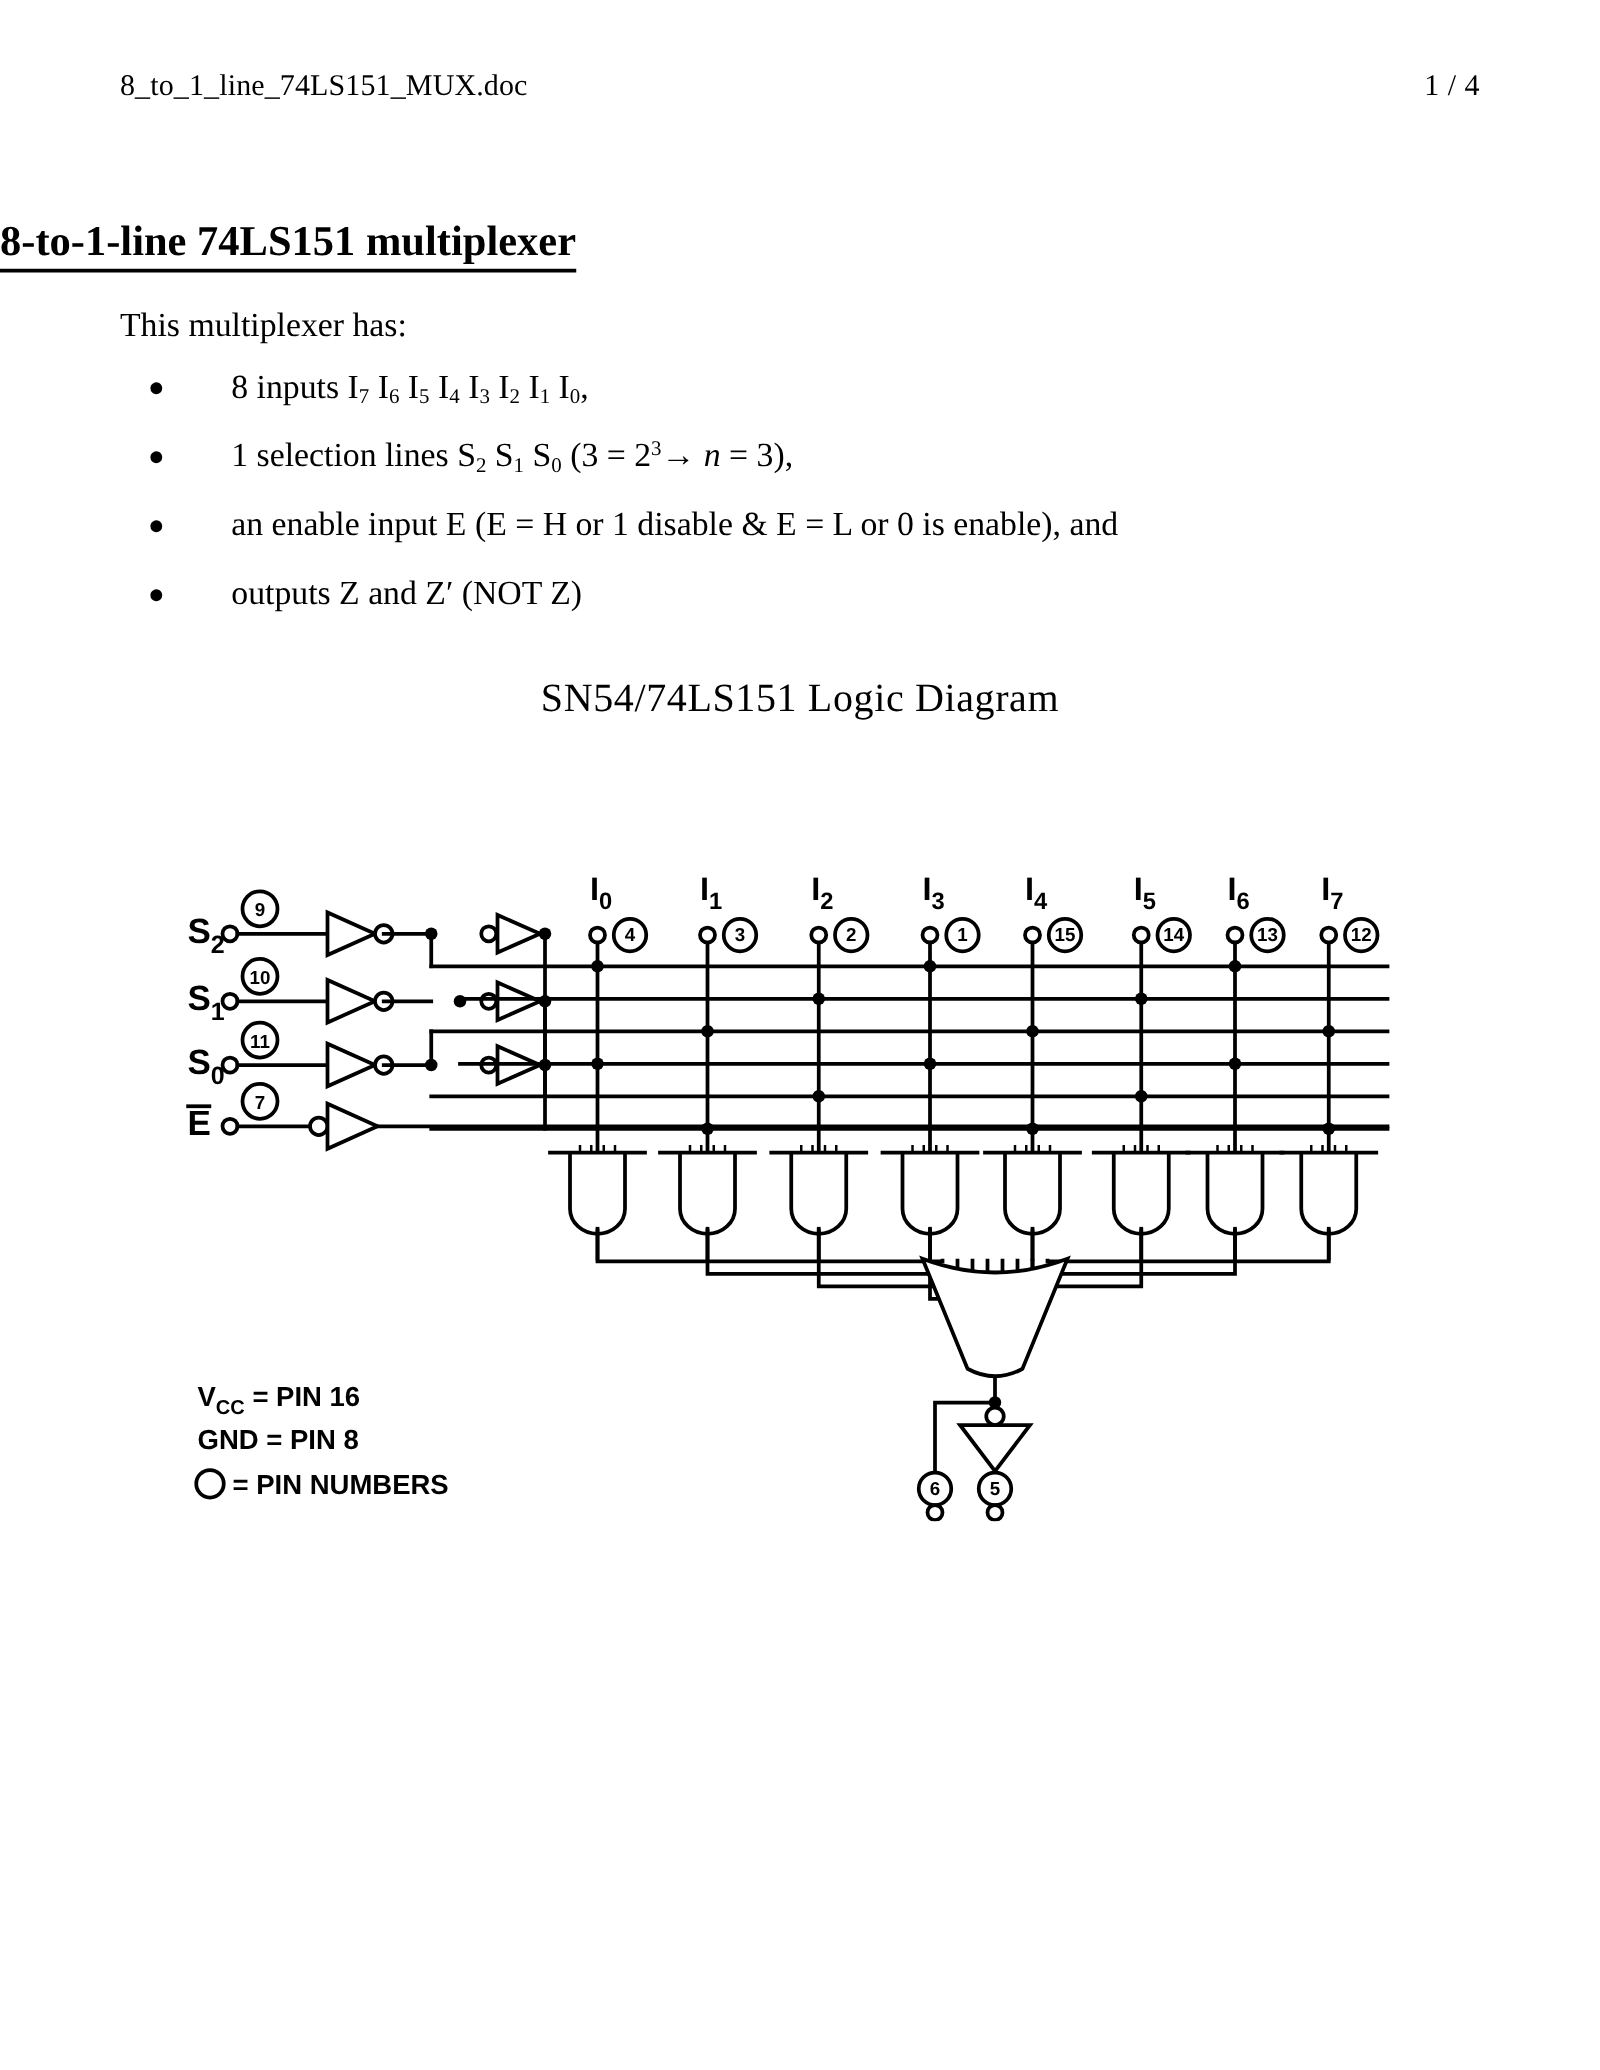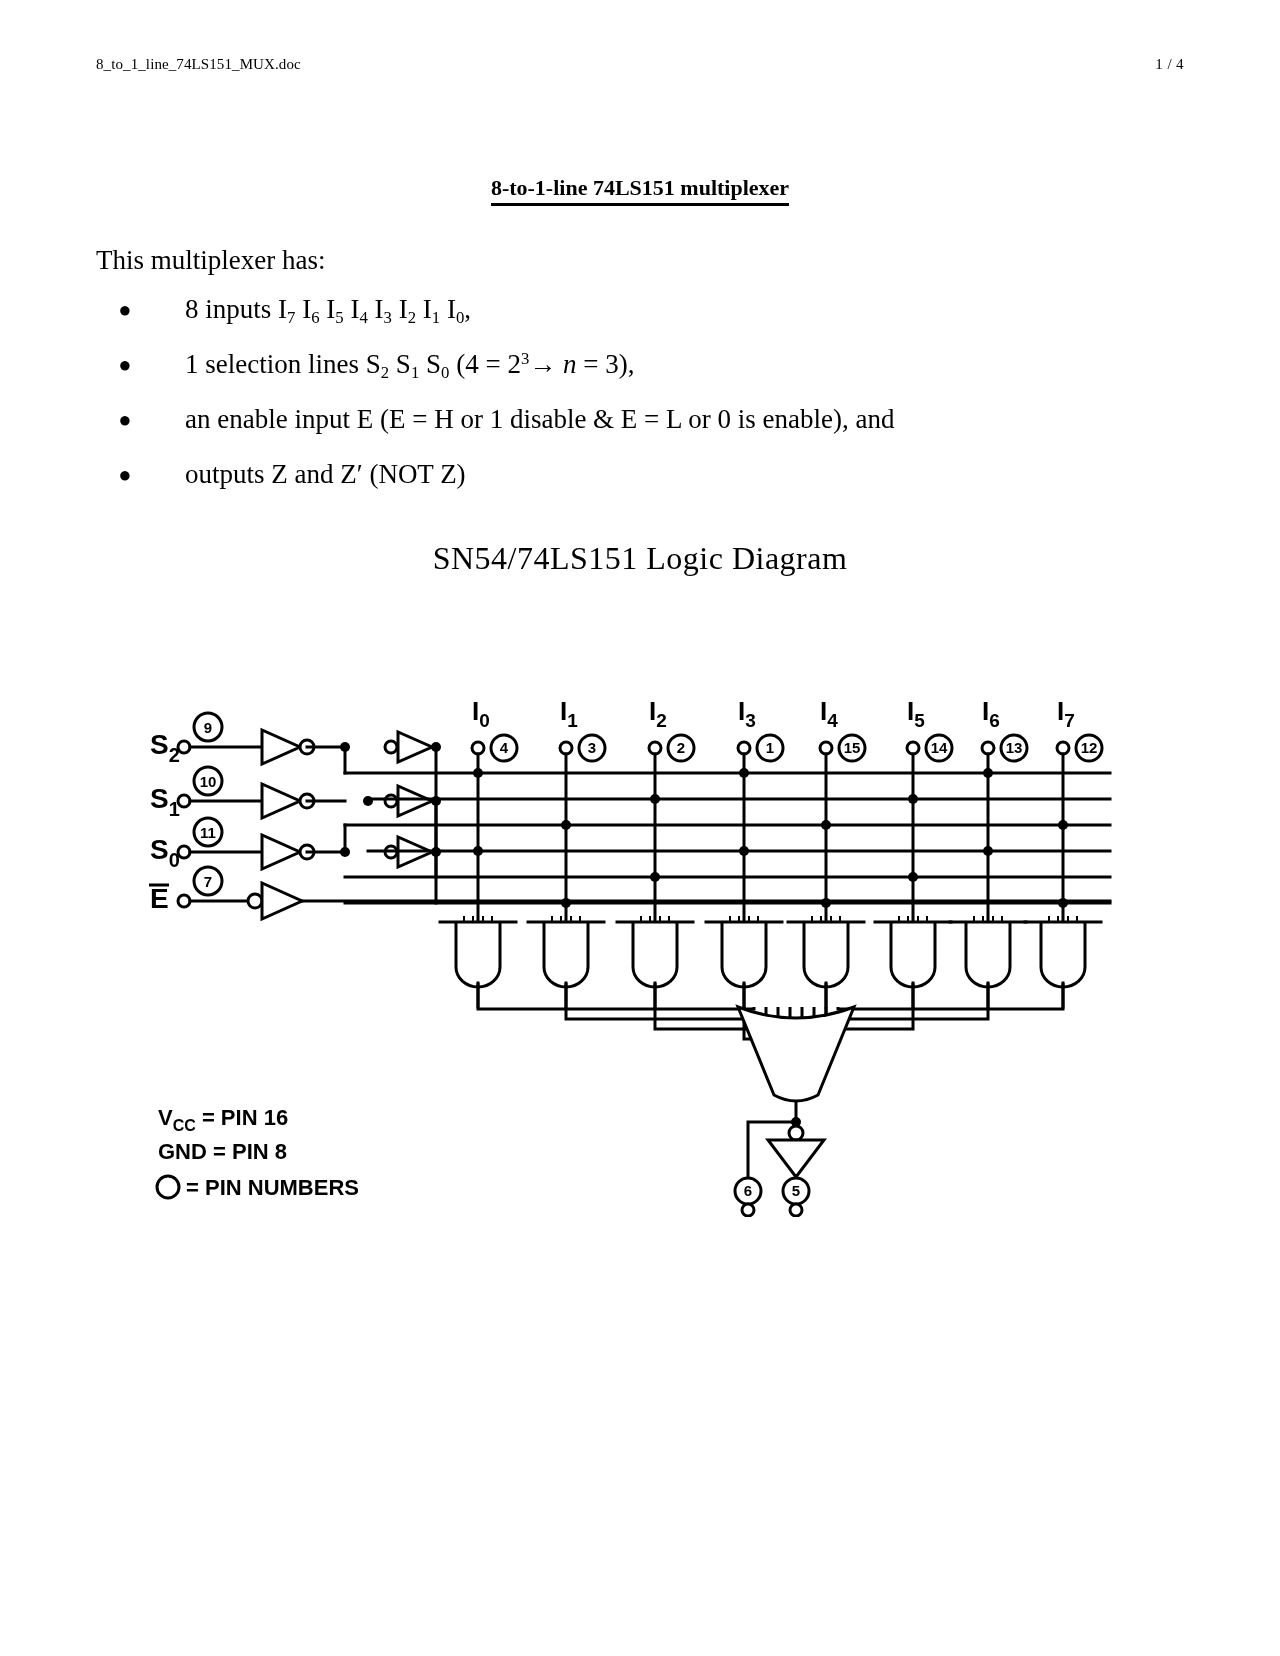--- a/index.html
+++ b/index.html
@@ -1,25 +1,25 @@
 <!DOCTYPE html>
 <html><head>
 <meta charset="utf-8">
 <style>
   html,body{margin:0;padding:0;background:#ffffff;}
   body{width:1280px;height:1656px;font-family:"Liberation Serif",serif;color:#000;position:relative;overflow:hidden;}
   .page{position:absolute;left:0;top:0;width:1280px;height:1656px;}
 
   
-  .hdr{position:absolute;left:96px;top:56px;width:1088px;display:flex;justify-content:space-between;align-items:baseline;font-size:15px;font-family:"Liberation Serif",serif;}
+  .hdr{position:absolute;left:96px;top:56px;width:1088px;display:flex;justify-content:space-between;align-items:baseline;font-size:24px;font-family:"Liberation Serif",serif;}
   .hdr-file{letter-spacing:.1px;}
   .hdr-page{letter-spacing:.4px;}
 
   
-  .doc-title{position:absolute;left:0;top:175px;width:1280px;text-align:center;font-size:22px;font-weight:bold;}
+  .doc-title{position:absolute;left:0;top:175px;width:1280px;font-size:34px;font-weight:bold;}
   .doc-title span{border-bottom:3px solid #000;padding-bottom:3px;}
 
   
   .intro{position:absolute;left:96px;top:245px;font-size:27px;}
 
   
   .bullets{position:absolute;left:96px;top:296px;width:1050px;}
   .bullet{display:flex;align-items:flex-start;font-size:27px;line-height:1;margin-bottom:19px;min-height:36px;}
   .bullet .dot{width:58px;flex:0 0 58px;text-align:center;font-size:22px;line-height:1.25;}
   .bullet .txt{flex:1;margin-left:31px;}
@@ -49,21 +49,21 @@
 
   <div class="intro">This multiplexer has:</div>
 
   <div class="bullets" id="bullet-list">
       <div class="bullet">
         <div class="dot">●</div>
         <div class="txt"><span>8 inputs I</span><sub>7</sub><span> I</span><sub>6</sub><span> I</span><sub>5</sub><span> I</span><sub>4</sub><span> I</span><sub>3</sub><span> I</span><sub>2</sub><span> I</span><sub>1</sub><span> I</span><sub>0</sub><span>,</span></div>
       </div>
       <div class="bullet">
         <div class="dot">●</div>
-        <div class="txt"><span>1 selection lines S</span><sub>2</sub><span> S</span><sub>1</sub><span> S</span><sub>0</sub><span>  (4 = 2</span><sup>3</sup><span>→ </span><span class="ital">n</span><span> = 3),</span></div>
+        <div class="txt"><span>1 selection lines S</span><sub>2</sub><span> S</span><sub>1</sub><span> S</span><sub>0</sub><span>  (3 = 2</span><sup>3</sup><span>→ </span><span class="ital">n</span><span> = 3),</span></div>
       </div>
       <div class="bullet">
         <div class="dot">●</div>
         <div class="txt"><span>an enable input E (E = H or 1 disable &amp; E = L or 0 is enable), and</span></div>
       </div>
       <div class="bullet">
         <div class="dot">●</div>
         <div class="txt"><span>outputs Z and Z′ (NOT Z)</span></div>
       </div>
     </div>

